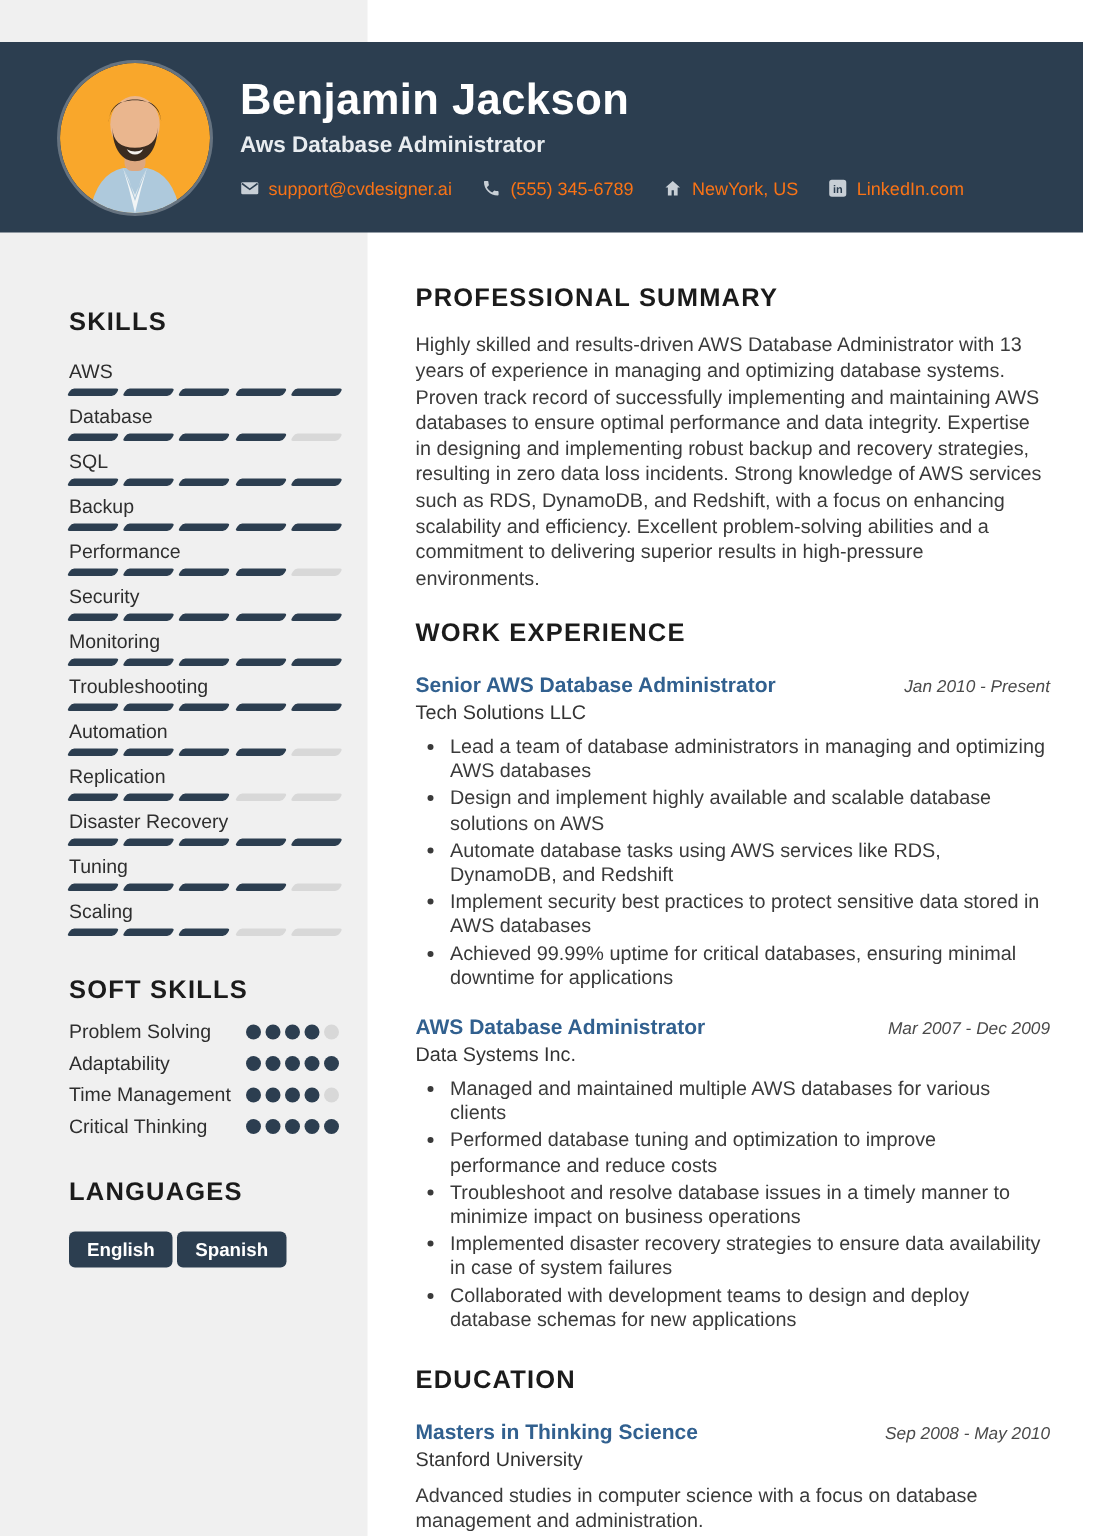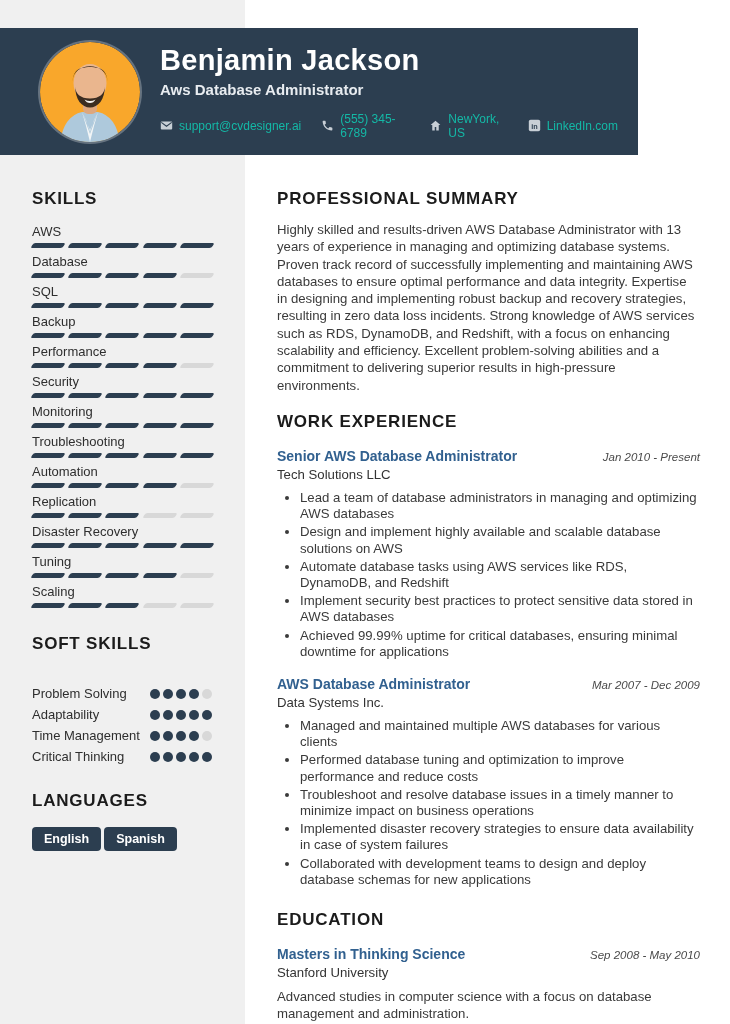--- a/index.html
+++ b/index.html
@@ -15,50 +15,50 @@
   body{
     font-family:"Liberation Sans",sans-serif;
     background:#fff;
     position:relative;
     overflow:hidden;
     color:var(--body-text);
   }
   .sidebar-col-bg{position:absolute;left:0;top:0;width:245px;height:1024px;background:var(--sidebar-bg);}
   
   .header{
-    position:absolute;left:0;top:28px;width:638px;height:127px;
+    position:absolute;left:0;top:28px;width:722px;height:127px;
     background:var(--header-bg);
     display:flex;align-items:center;
   }
   .avatar-wrap{
     width:100px;height:100px;border-radius:50%;overflow:hidden;
     margin-left:40px;flex:0 0 auto;
     box-shadow:0 0 0 2px rgba(255,255,255,.28);
   }
   .header-text{margin-left:20px;}
   .person-name{color:#fff;font-size:29px;font-weight:bold;line-height:33px;letter-spacing:.3px;}
   .person-title{color:#e8ecf0;font-size:15px;font-weight:bold;line-height:18px;margin-top:4px;}
   .contact-row{display:flex;align-items:center;margin-top:13px;}
-  .contact-item{display:flex;align-items:center;margin-right:20px;color:#14b8a6;font-size:12px;}
+  .contact-item{display:flex;align-items:center;margin-right:20px;color:#f97316;font-size:12px;}
   .contact-item .cicon{width:13px;height:13px;margin-right:6px;display:inline-flex;}
   .contact-item .cicon svg{width:13px;height:13px;}
   
-  .sidebar{position:absolute;left:2px;top:155px;width:265px;padding:34px 30px 0 30px;}
+  .sidebar{position:absolute;left:16px;top:155px;width:265px;padding:50px 30px 0 30px;}
   .side-heading,.main-heading{
     font-size:17px;font-weight:bold;color:#1b1b1b;letter-spacing:.8px;line-height:20px;
   }
   .skills-list{margin-top:16px;}
   .skill{margin-bottom:7px;}
   .skill-label{font-size:13px;line-height:14px;color:#2e2e2e;margin-bottom:4px;}
   .skill-bar{display:flex;width:181px;gap:5px;}
   .seg{height:5px;flex:1;border-radius:2px;transform:skewX(-32deg);}
   .seg.filled{background:var(--accent);}
   .seg.empty{background:var(--bar-empty);}
   .soft-heading{margin-top:26px;}
-  .soft-list{margin-top:30px;}
+  .soft-list{margin-top:8px;}
   .soft-row{display:flex;margin-bottom:1px;}
   .soft-label{flex:0 0 118px;font-size:13px;line-height:20px;color:#2e2e2e;}
   .dots{display:flex;gap:3px;align-items:center;height:20px;}
   .dot{width:10px;height:10px;border-radius:50%;}
   .dot.filled{background:var(--accent);}
   .dot.empty{background:var(--bar-empty);}
   .lang-heading{margin-top:24px;}
   .lang-list{margin-top:16px;display:flex;gap:3px;}
   .lang-chip{
     background:var(--accent);color:#fff;font-size:12.5px;font-weight:bold;

